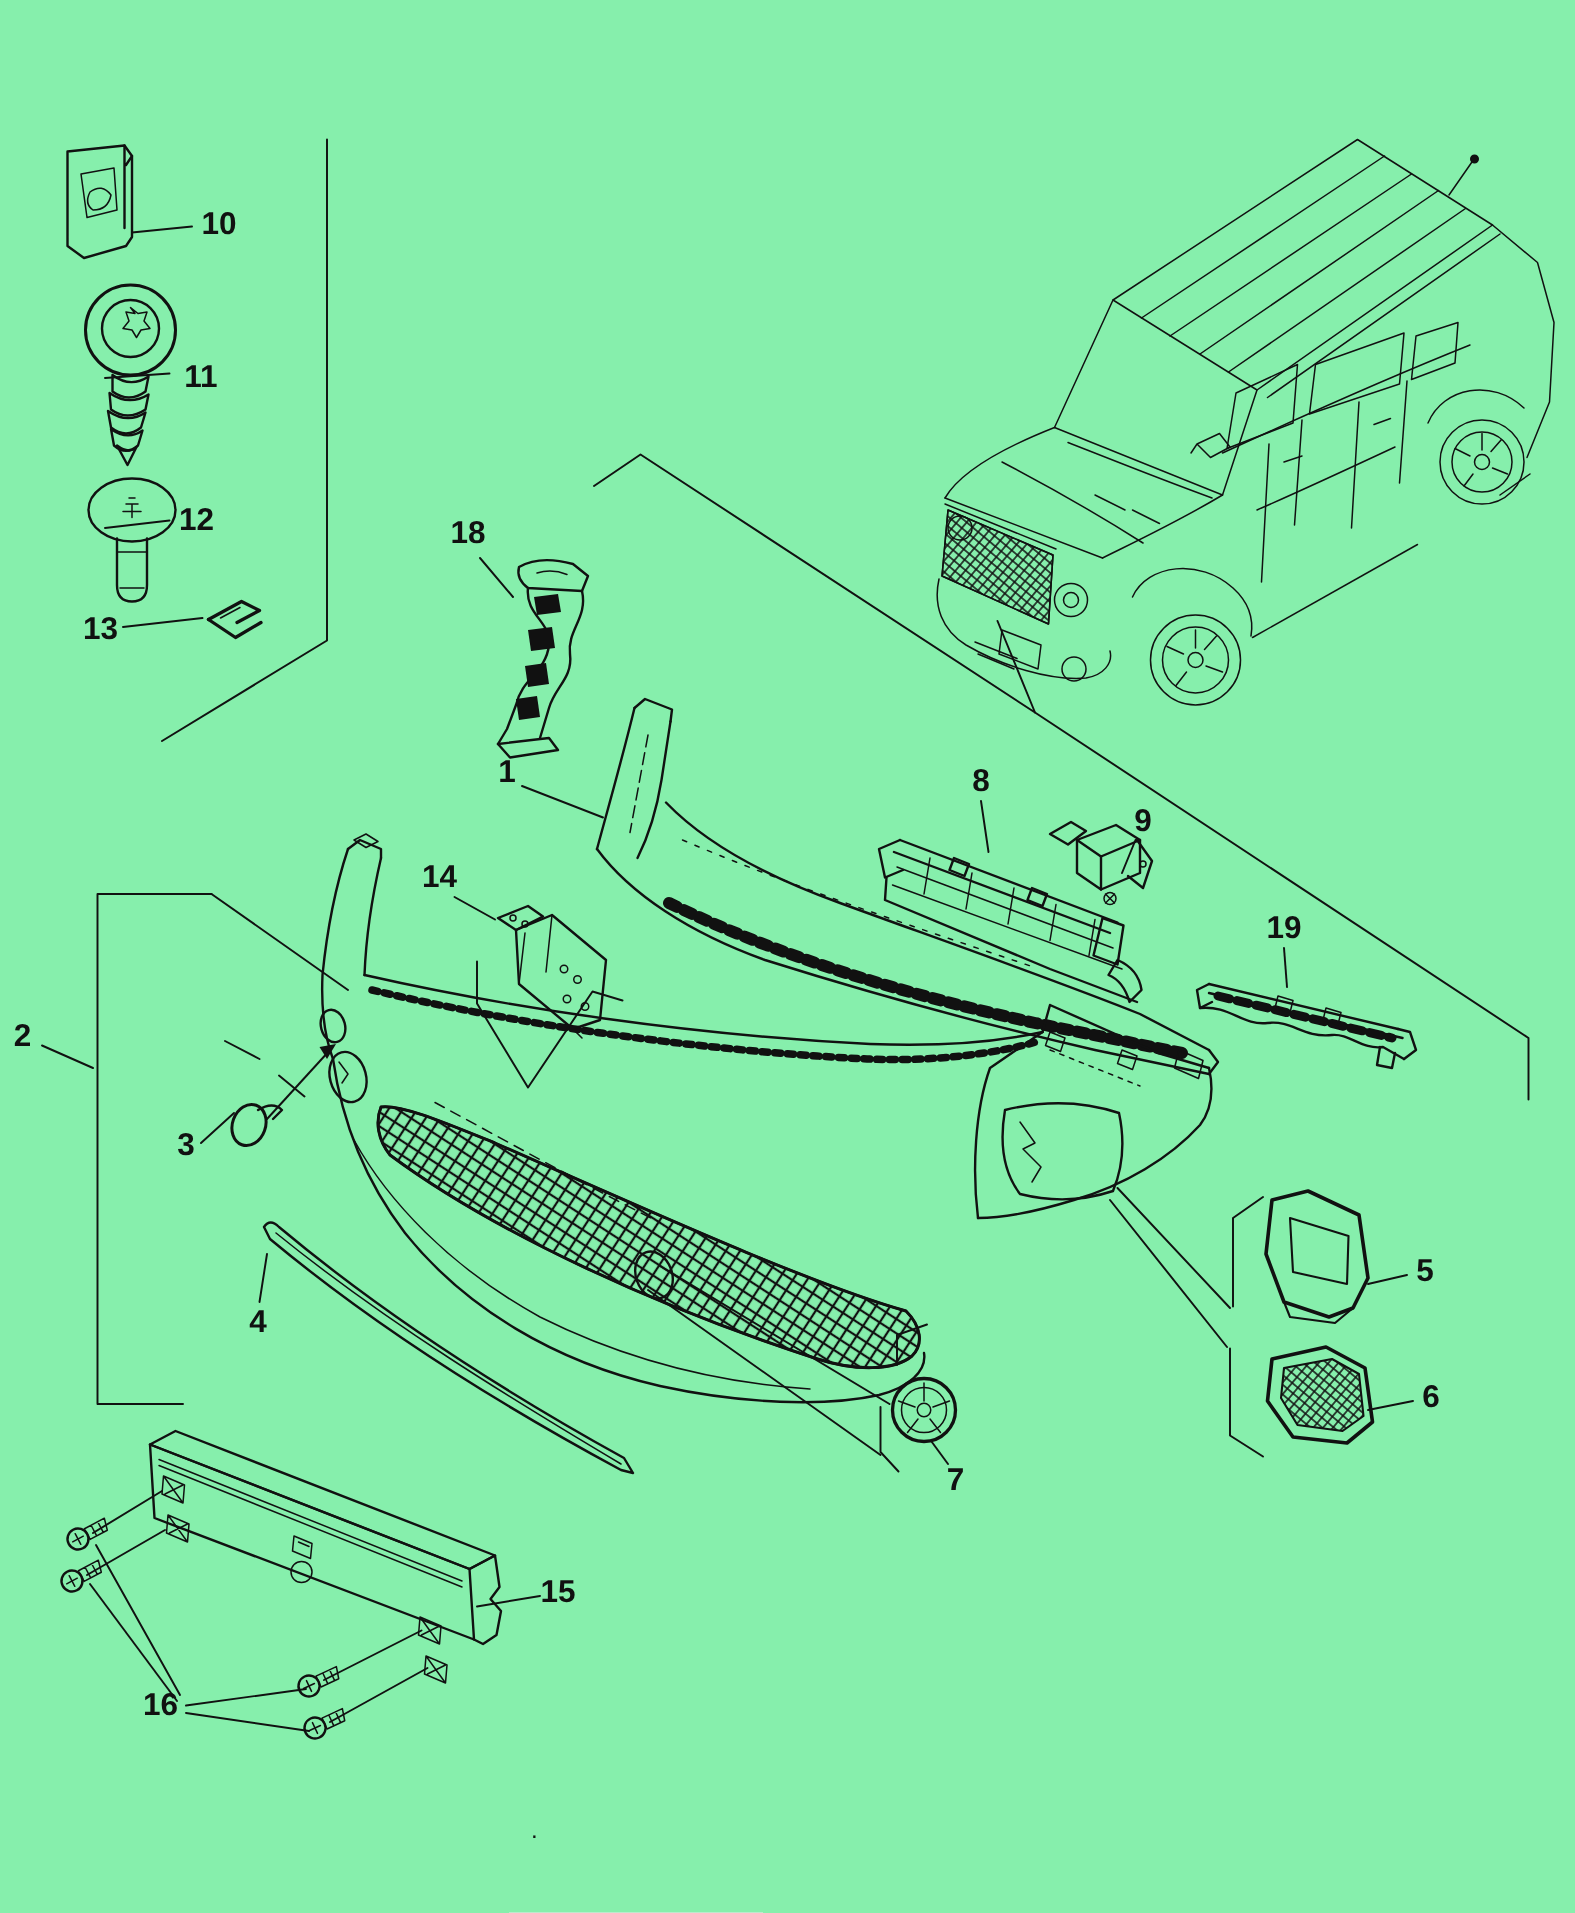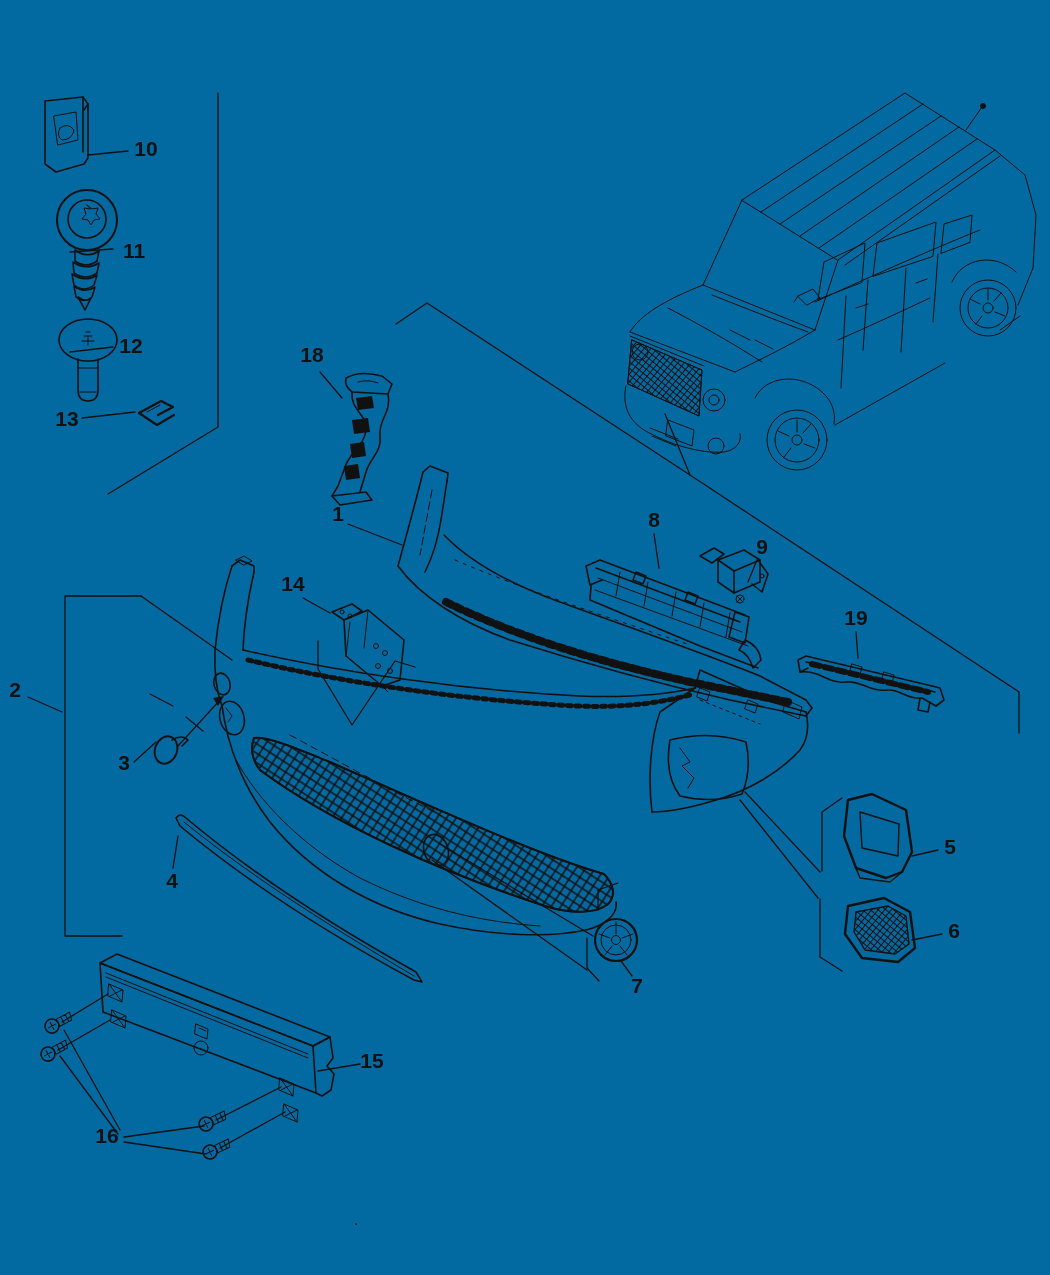--- a/index.html
+++ b/index.html
@@ -1,16 +1,16 @@
 <!DOCTYPE html>
 <html><head>
 <meta charset="utf-8">
 <style>
   html,body{margin:0;padding:0;background:#e8e8e8;}
-  .page{width:1050px;height:1275px;background:#0369a1;position:relative;margin:0 auto;
+  .page{width:1050px;height:1275px;background:#86efac;position:relative;margin:0 auto;
         font-family:"Liberation Sans",sans-serif;overflow:hidden;}
   svg{display:block;}
   .ln{fill:none;stroke:#111;stroke-width:1.6;stroke-linecap:round;stroke-linejoin:round;}
   .thin{stroke-width:1;}
   .ld{stroke-width:1.3;}
   .hv{stroke-width:2.4;}
   .blob{fill:#111;stroke:none;}
   .callout{font:700 21px "Liberation Sans",sans-serif;fill:#111;}
   .dot{font:400 16px "Liberation Sans",sans-serif;fill:#111;}
 </style>

